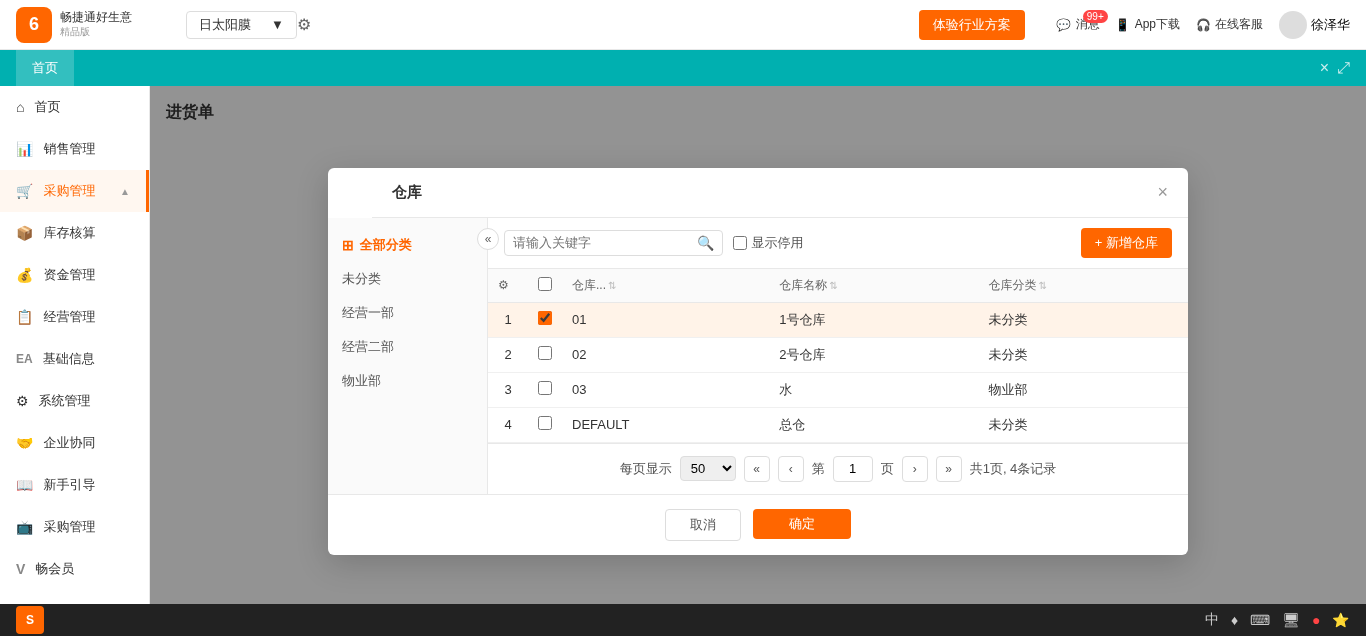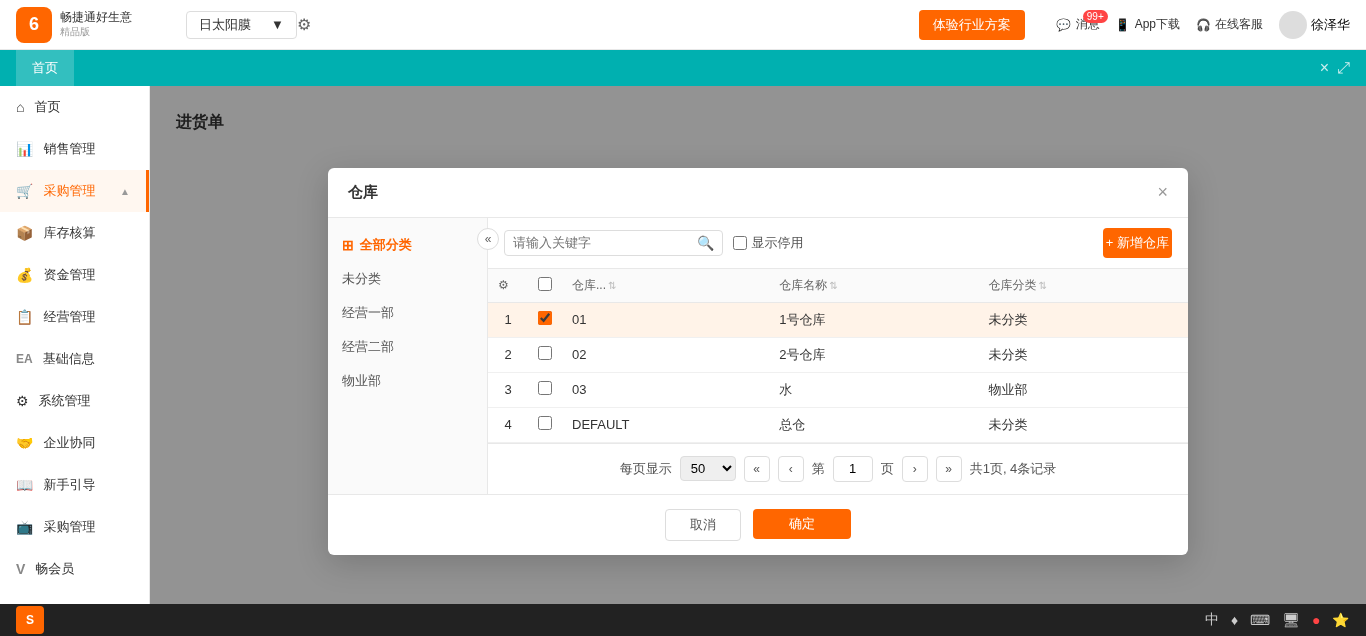--- a/index.html
+++ b/index.html
@@ -106,21 +106,21 @@
     .sidebar-arrow { margin-left: auto; font-size: 10px; color: #999; }
 
     
     .page-content {
       flex: 1;
       background: #f5f5f5;
       position: relative;
       overflow: hidden;
     }
     .page-inner {
-      padding: 26px;
+      padding: 16px;
     }
     .page-title { font-size: 16px; font-weight: bold; color: #333; margin-bottom: 12px; }
 
     
     .modal-overlay {
       position: absolute; top: 0; left: 0; right: 0; bottom: 0;
       background: rgba(0,0,0,0.4);
       display: flex; align-items: center; justify-content: center;
       z-index: 100;
     }
@@ -131,20 +131,21 @@
       border-radius: 6px;
       width: 860px;
       max-height: 540px;
       display: flex; flex-direction: column;
       box-shadow: 0 8px 32px rgba(0,0,0,0.18);
     }
     .modal-header {
       display: flex; align-items: center; justify-content: space-between;
       padding: 14px 20px;
       border-bottom: 1px solid #e8e8e8;
+      margin-left: 44px;
     }
     .modal-title { font-size: 15px; font-weight: bold; color: #333; }
     .modal-close { background: none; border: none; font-size: 18px; cursor: pointer; color: #999; }
     .modal-body {
       display: flex; flex: 1; overflow: hidden;
     }
 
     
     .cat-sidebar {
       width: 160px;
@@ -187,21 +188,21 @@
       border: none; outline: none; font-size: 13px; width: 180px; color: #666;
     }
     .search-icon { color: #999; font-size: 14px; cursor: pointer; }
     .show-disabled {
       display: flex; align-items: center; gap: 4px; font-size: 13px; color: #555;
     }
     .checkbox { width: 14px; height: 14px; cursor: pointer; accent-color: #ff6600; }
     .btn-add {
       margin-left: auto;
       background: #ff6600; color: #fff; border: none;
-      border-radius: 4px; padding: 6px 3px; cursor: pointer; font-size: 13px;
+      border-radius: 4px; padding: 6px 14px; cursor: pointer; font-size: 13px;
     }
 
     
     .data-table { width: 100%; border-collapse: collapse; }
     .data-table th {
       background: #fafafa; border-bottom: 1px solid #e8e8e8;
       padding: 8px 10px; text-align: left; font-size: 12px; color: #666; font-weight: normal;
     }
     .data-table td {
       padding: 8px 10px; border-bottom: 1px solid #f0f0f0; font-size: 13px; color: #333;

